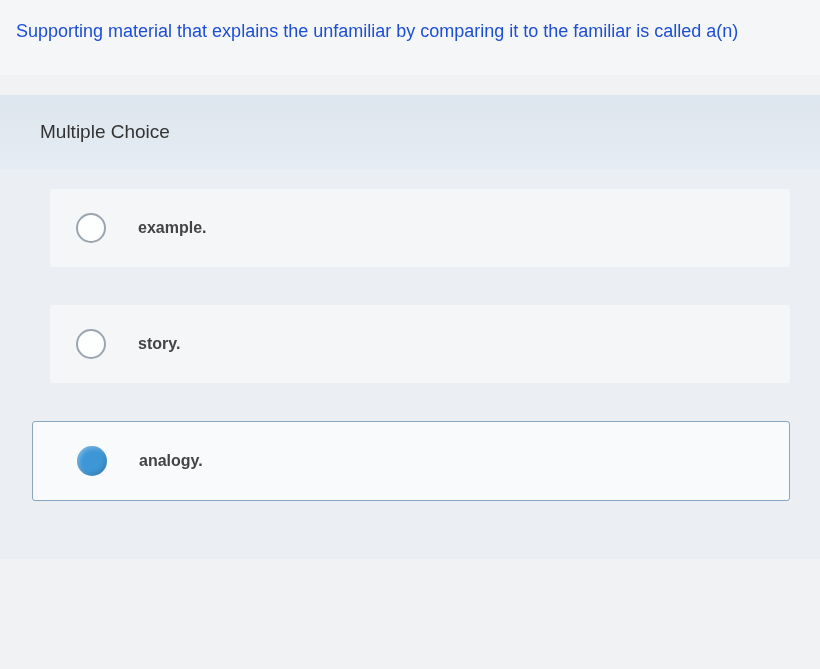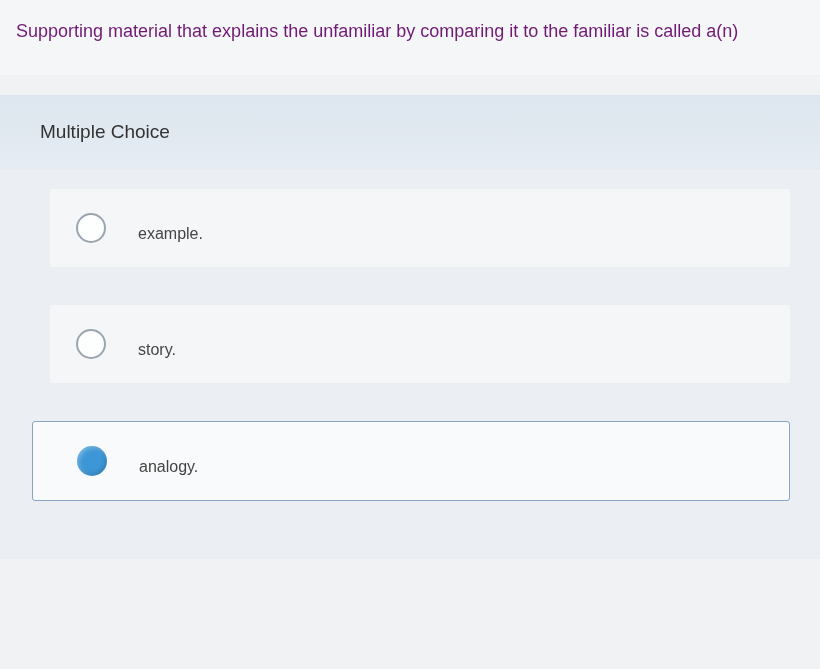--- a/index.html
+++ b/index.html
@@ -10,46 +10,47 @@
     body {
       width: 820px;
       height: 669px;
       font-family: Arial, sans-serif;
       background: #f0f2f4;
       overflow: hidden;
     }
     .question-text {
       padding: 18px 20px 30px 16px;
       font-size: 18px;
-      color: #701a75;
+      color: #1d4ed8;
       line-height: 1.5;
       background: #f5f6f7;
     }
     .quiz-container {
       margin-top: 20px;
       background: #e8edf2;
     }
     .mc-header {
       background: linear-gradient(180deg, #dde5ee 0%, #e5ecf3 100%);
       padding: 26px 40px;
       font-size: 19px;
       color: #333;
     }
     .options-area {
       background: #ebeff3;
       padding: 20px 30px 20px 50px;
     }
     .option-row {
       display: flex;
-      align-items: flex-end;
+      align-items: center;
       background: #f4f6f8;
       border-radius: 3px;
       padding: 24px 26px;
       margin-bottom: 38px;
       cursor: pointer;
+      font-weight: bold;
     }
     .option-row.selected {
       background: #f9fafb;
       border: 1px solid #88a5c2;
       margin-left: -18px;
       padding-left: 44px;
     }
     .radio {
       width: 30px;
       height: 30px;

